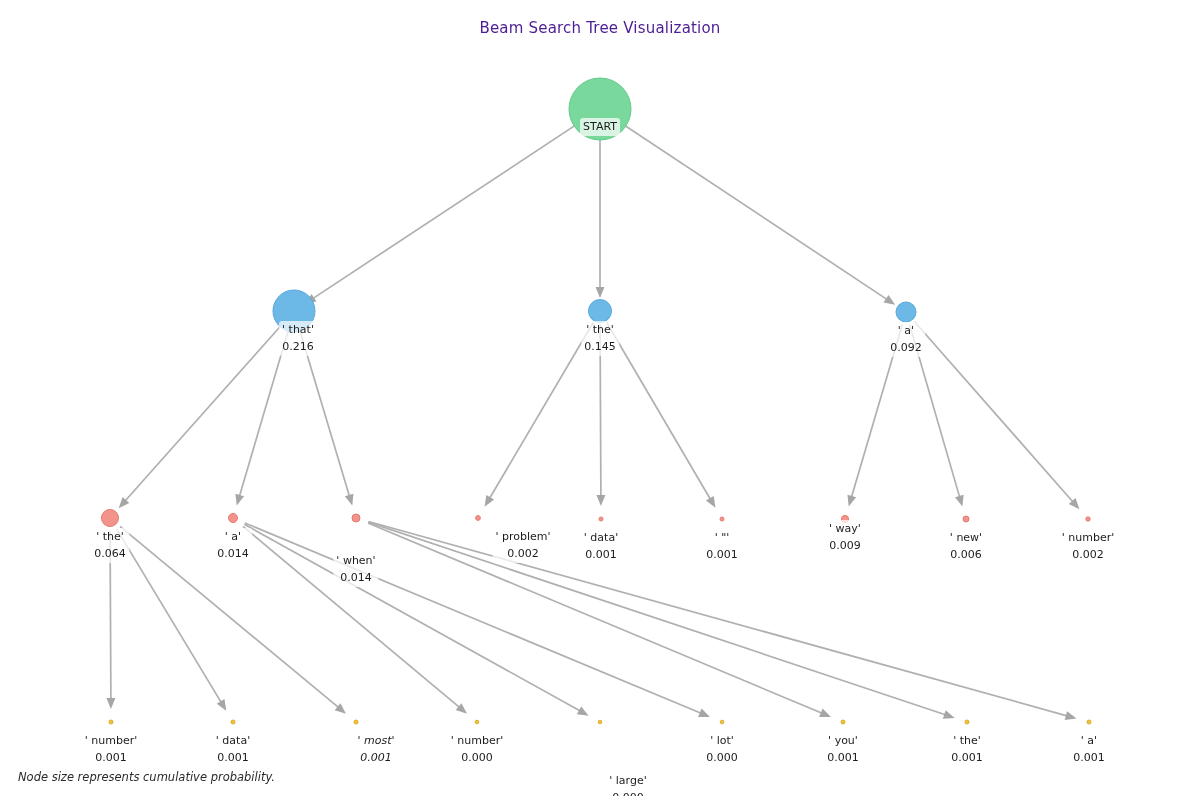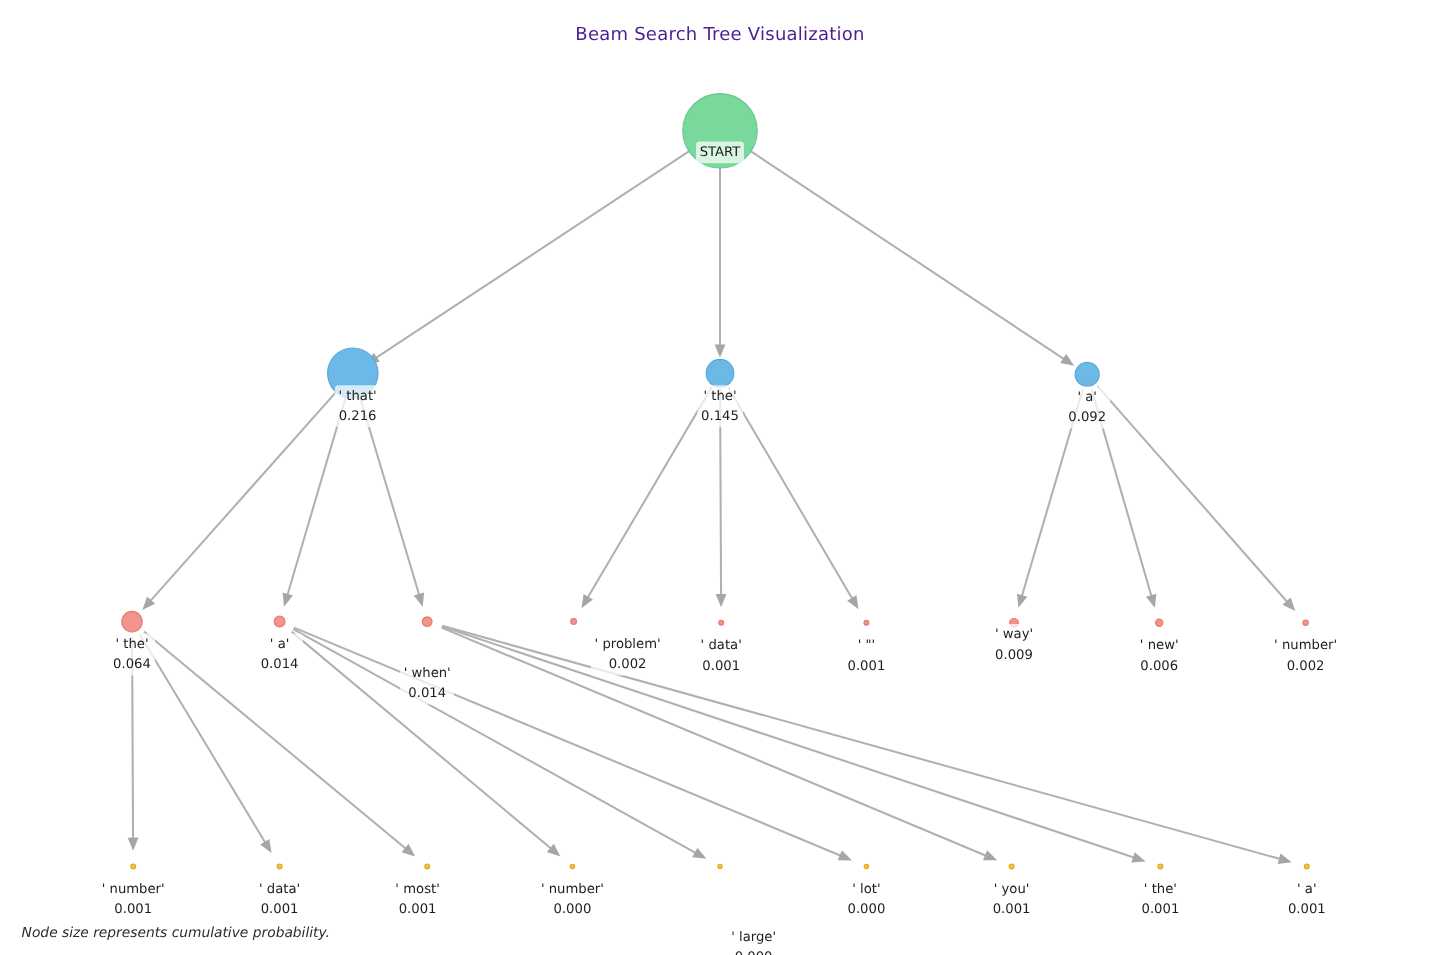--- a/index.html
+++ b/index.html
@@ -139,21 +139,21 @@
       <div class="node-label" style="top: 528px; left: 233px;"><div>' a'</div><div>0.014</div></div>
       <div class="node-label" style="top: 552px; left: 356px;"><div>' when'</div><div>0.014</div></div>
       <div class="node-label" style="top: 528px; left: 478px; margin-left: 45px;"><div>' problem'</div><div>0.002</div></div>
       <div class="node-label" style="top: 529px; left: 601px;"><div>' data'</div><div>0.001</div></div>
       <div class="node-label" style="top: 529px; left: 722px;"><div>' "'</div><div>0.001</div></div>
       <div class="node-label" style="top: 520px; left: 845px;"><div>' way'</div><div>0.009</div></div>
       <div class="node-label" style="top: 529px; left: 966px;"><div>' new'</div><div>0.006</div></div>
       <div class="node-label" style="top: 529px; left: 1088px;"><div>' number'</div><div>0.002</div></div>
       <div class="node-label" style="top: 732px; left: 111px;"><div>' number'</div><div>0.001</div></div>
       <div class="node-label" style="top: 732px; left: 233px;"><div>' data'</div><div>0.001</div></div>
-      <div class="node-label" style="top: 732px; left: 348px;"><div>' most'</div><div>0.001</div></div>
+      <div class="node-label" style="top: 732px; left: 376px; font-style: italic;"><div>' most'</div><div>0.001</div></div>
       <div class="node-label" style="top: 732px; left: 477px;"><div>' number'</div><div>0.000</div></div>
       <div class="node-label" style="top: 732px; left: 628px; margin-top: 40px;"><div>' large'</div><div>0.000</div></div>
       <div class="node-label" style="top: 732px; left: 722px;"><div>' lot'</div><div>0.000</div></div>
       <div class="node-label" style="top: 732px; left: 843px;"><div>' you'</div><div>0.001</div></div>
       <div class="node-label" style="top: 732px; left: 967px;"><div>' the'</div><div>0.001</div></div>
       <div class="node-label" style="top: 732px; left: 1089px;"><div>' a'</div><div>0.001</div></div>
     </div>
 
   <div id="annotation">
     <div>Node size represents cumulative probability.</div>

